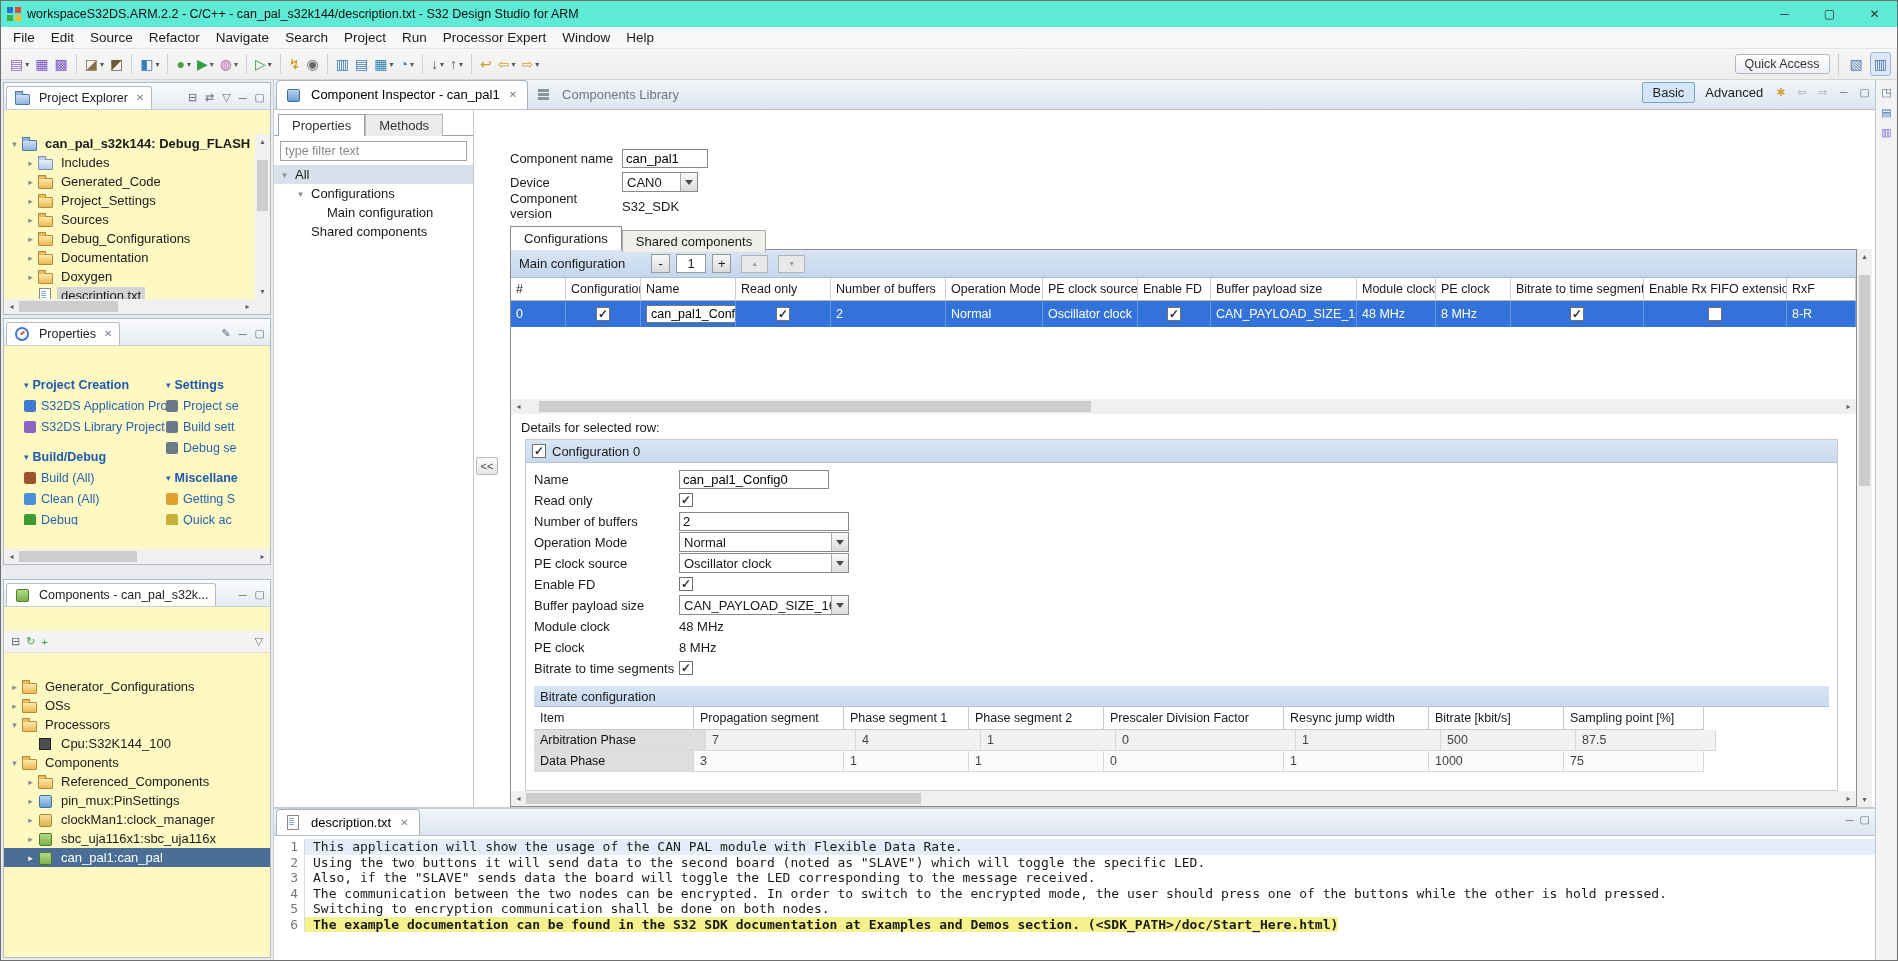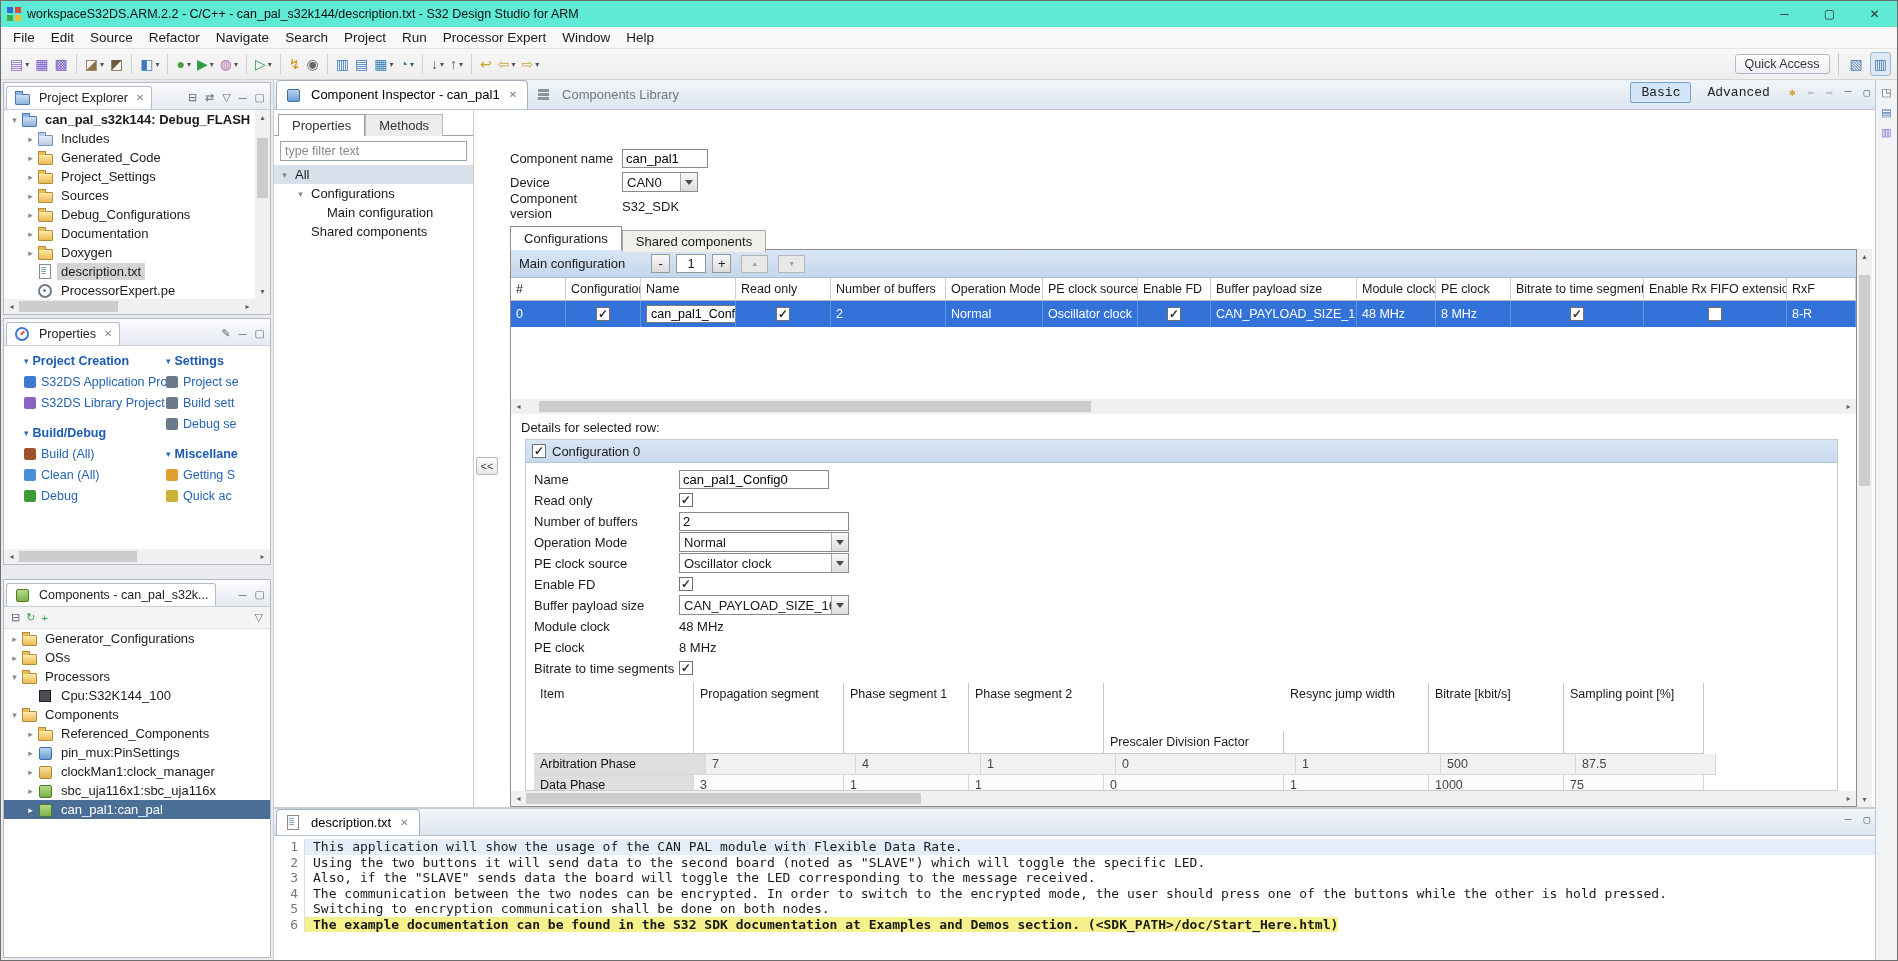--- a/index.html
+++ b/index.html
@@ -28,21 +28,21 @@
   .tb-sep { width:1px; height:20px; background:#d0d0d0; margin:0 5px; }
   .tb-right { margin-left:auto; display:flex; align-items:center; gap:8px; }
   .qa-btn { font-size:12.5px; color:#333; border:1px solid #b0b8c4; border-radius:3px; padding:2px 9px; background:linear-gradient(#fdfdfd,#eef1f5); white-space:nowrap; }
   .tb-sep2 { width:1px; height:22px; background:#c8c8c8; }
   .persp { display:flex; gap:4px; }
   .persp .tb-item.active { background:#dce8f6; border:1px solid #9cb8d8; }
 
   
   .main { flex:1; display:flex; min-height:0; background:#e9ebee; }
   .left-col { width:272px; flex:none; display:flex; flex-direction:column; padding:2px; background:#e9ebee; }
-  .panel { background:#ffffff; border:1px solid #b4bac2; display:flex; flex-direction:column; min-height:0; }
+  .panel { background:#fef9c3; border:1px solid #b4bac2; display:flex; flex-direction:column; min-height:0;gap:24px; }
   .pe-panel { height:233px; margin-bottom:3px; }
   .dash-panel { height:247px; margin-bottom:14px; }
   .comp-panel { flex:1; }
 
   
   .view-tabbar { height:27px; background:linear-gradient(#fafbfc,#e6ebf2); border-bottom:1px solid #c8cfd8; display:flex; align-items:flex-end; padding:0 2px; flex:none; }
   .view-tab { display:flex; align-items:center; gap:5px; background:#ffffff; border:1px solid #b4bcc8; border-bottom:none; border-radius:3px 3px 0 0; padding:3px 7px 4px 7px; font-size:12.5px; color:#222; max-width:210px; white-space:nowrap; overflow:hidden; }
   .tab-close { font-size:10px; color:#7a848e; margin-left:3px; }
   .view-tab-btns { margin-left:auto; display:flex; align-items:center; gap:2px; padding-bottom:5px; }
   .vt-btn { font-size:11px; color:#5f6b7a; padding:0 3px; }
@@ -112,21 +112,21 @@
 
   
   .comp-tools { height:22px; background:#f4f4f4; border-bottom:1px solid #e0e0e0; display:flex; align-items:center; padding:0 4px; flex:none; }
 
   
   .center { flex:1; min-width:0; display:flex; flex-direction:column; background:#ffffff; border-left:1px solid #c6ccd4; }
   .editor-tabbar { height:30px; background:linear-gradient(#f2f6fa,#dce5ef); border-bottom:1px solid #b9c3cf; display:flex; padding:0 2px; flex:none; }
   .etab { display:flex; align-items:center; gap:6px; padding:4px 10px 5px 8px; font-size:13px; white-space:nowrap; }
   .etab.active { background:#ffffff; border:1px solid #a8b2bf; border-bottom:none; border-radius:4px 4px 0 0; color:#000; }
   .etab.inactive { color:#70777e; }
-  .etb-right { margin-left:auto; display:flex; align-items:center; gap:6px; padding-bottom:5px;font-family:Liberation Mono, monospace; }
+  .etb-right { margin-left:auto; display:flex; align-items:center; padding-bottom:5px; }
   .mode-btn { font-size:13px; padding:2px 10px; color:#222; }
   .mode-btn.active { background:#d4e5f7; border:1px solid #7aa4cf; border-radius:2px; }
 
   
   .inspector { flex:1; min-height:0; display:flex; background:#ffffff; }
   .insp-left { width:200px; flex:none; border-right:1px solid #c8c8c8; display:flex; flex-direction:column; }
   .insp-tabs { display:flex; align-items:flex-end; height:26px; border-bottom:1px solid #9aa2ac; padding:0 4px; flex:none; }
   .itab { font-size:13px; padding:3px 13px; border:1px solid #b8b8b8; border-bottom:none; background:#ececec; color:#333; position:relative; top:1px; }
   .itab.active { background:#ffffff; border-color:#9aa2ac; }
   .filter { margin:5px 6px 4px 6px; height:20px; border:1px solid #9aa4ae; font-size:12.5px; padding:0 4px; font-family:"Liberation Sans",sans-serif; }
@@ -780,27 +780,28 @@
                     </div>
                     <div class="frow">
                       <span class="flabel">PE clock</span>
                       <span class="fstatic">8 MHz</span>
                     </div>
                     <div class="frow">
                       <span class="flabel">Bitrate to time segments</span>
                       <span class="cb checked"></span>
                     </div>
                   </div>
+                <div class="br-hdr">Bitrate configuration</div>
                 <div class="br-table">
                   <div class="brow" id="br-head">
                       <span class="bth" style="width: 160px;">Item</span>
                       <span class="bth" style="width: 150px;">Propagation segment</span>
                       <span class="bth" style="width: 125px;">Phase segment 1</span>
                       <span class="bth" style="width: 135px;">Phase segment 2</span>
-                      <span class="bth" style="width: 180px; margin-top: 48px;">Prescaler Division Factor</span>
+                      <span class="bth" style="width: 180px;">Prescaler Division Factor</span>
                       <span class="bth" style="width: 145px;">Resync jump width</span>
                       <span class="bth" style="width: 135px;">Bitrate [kbit/s]</span>
                       <span class="bth" style="width: 140px;">Sampling point [%]</span>
                     </div>
                   <div id="br-rows">
                       <div class="brow r0">
                         <span class="btd item" style="width: 172px;">Arbitration Phase</span>
                         <span class="btd" style="width: 150px;">7</span>
                         <span class="btd" style="width: 125px;">4</span>
                         <span class="btd" style="width: 135px;">1</span>

